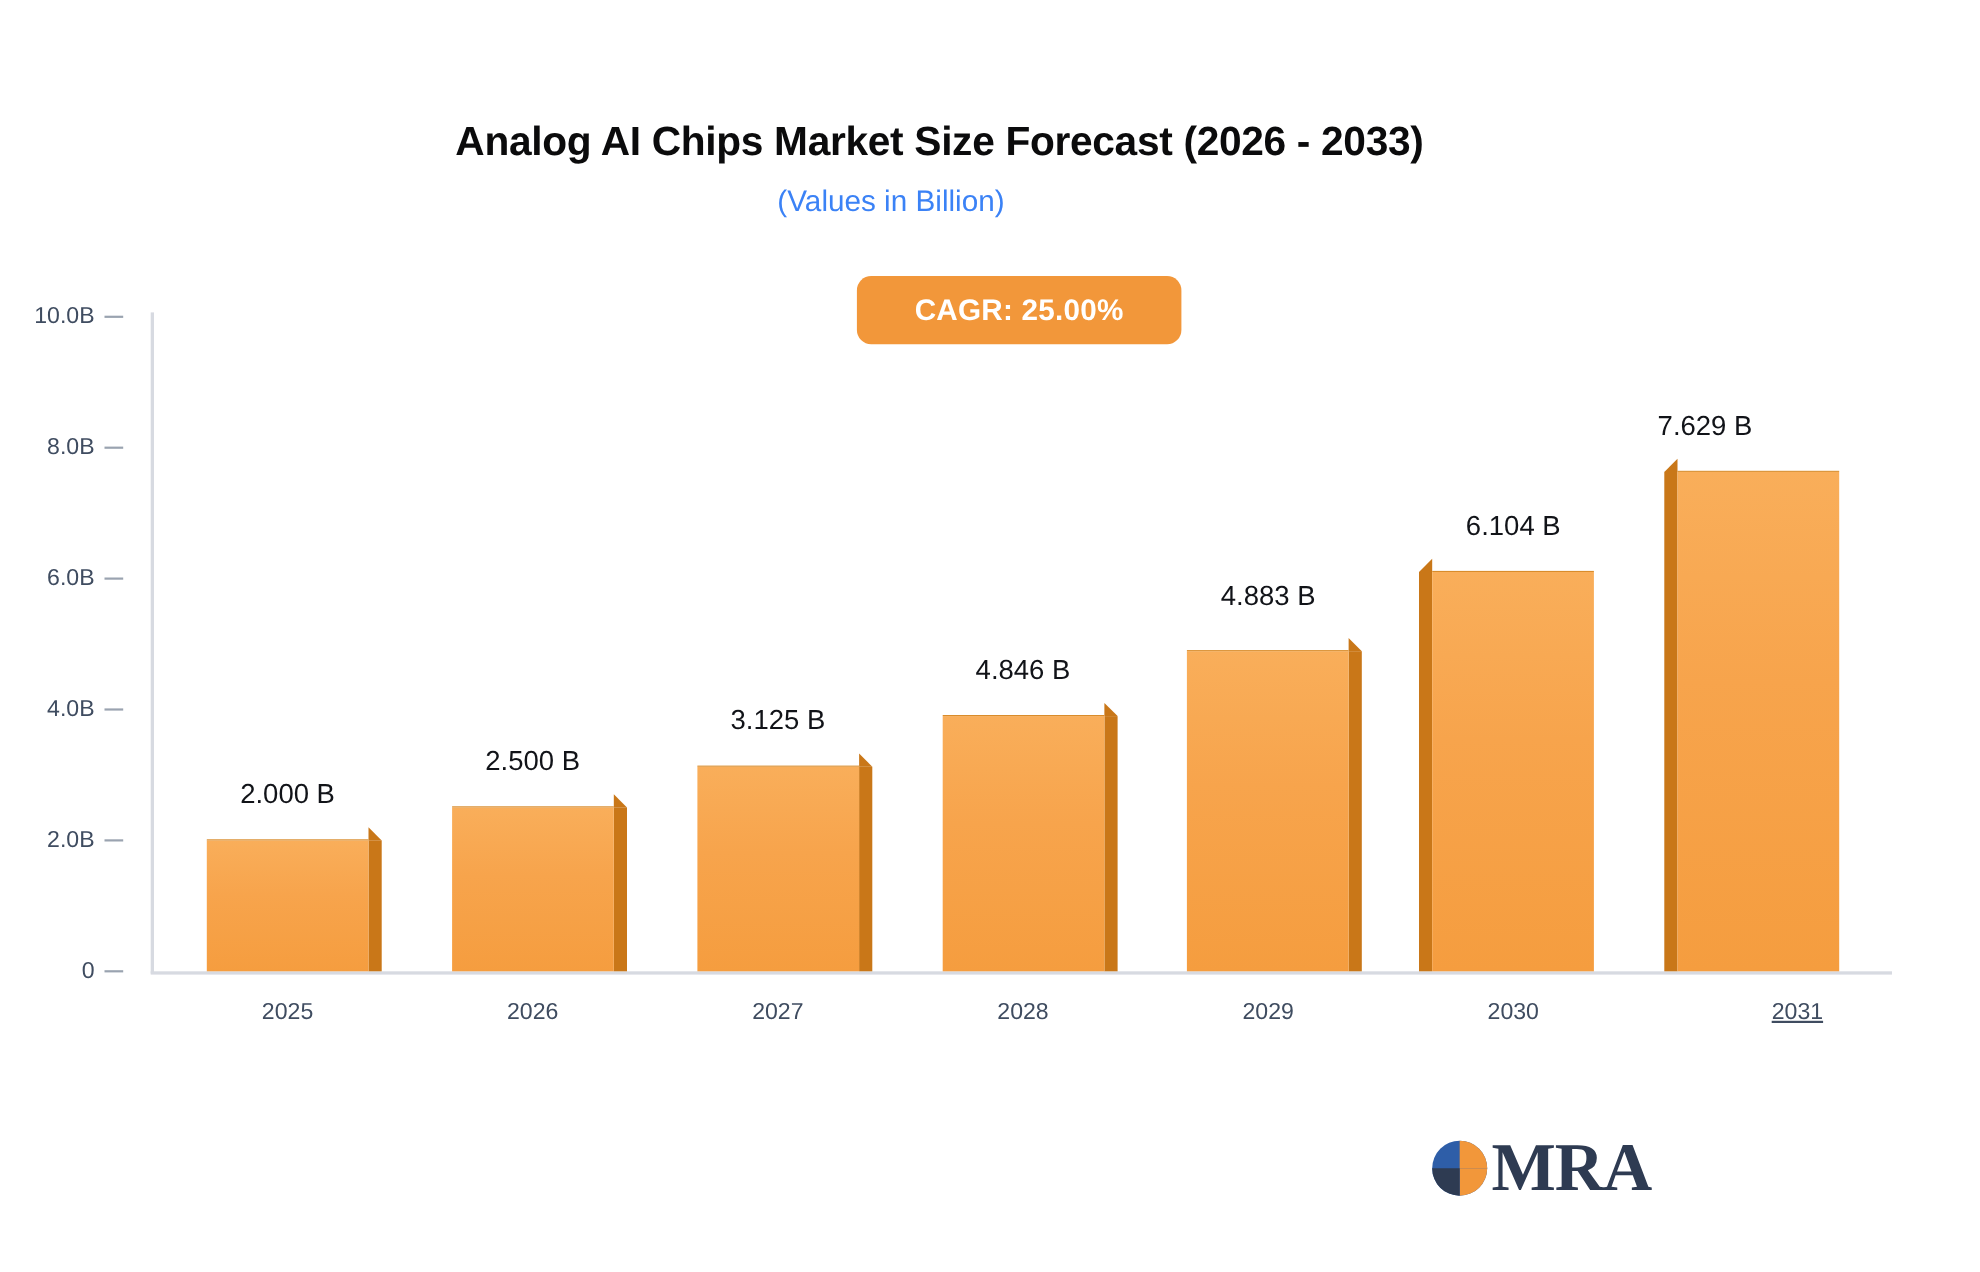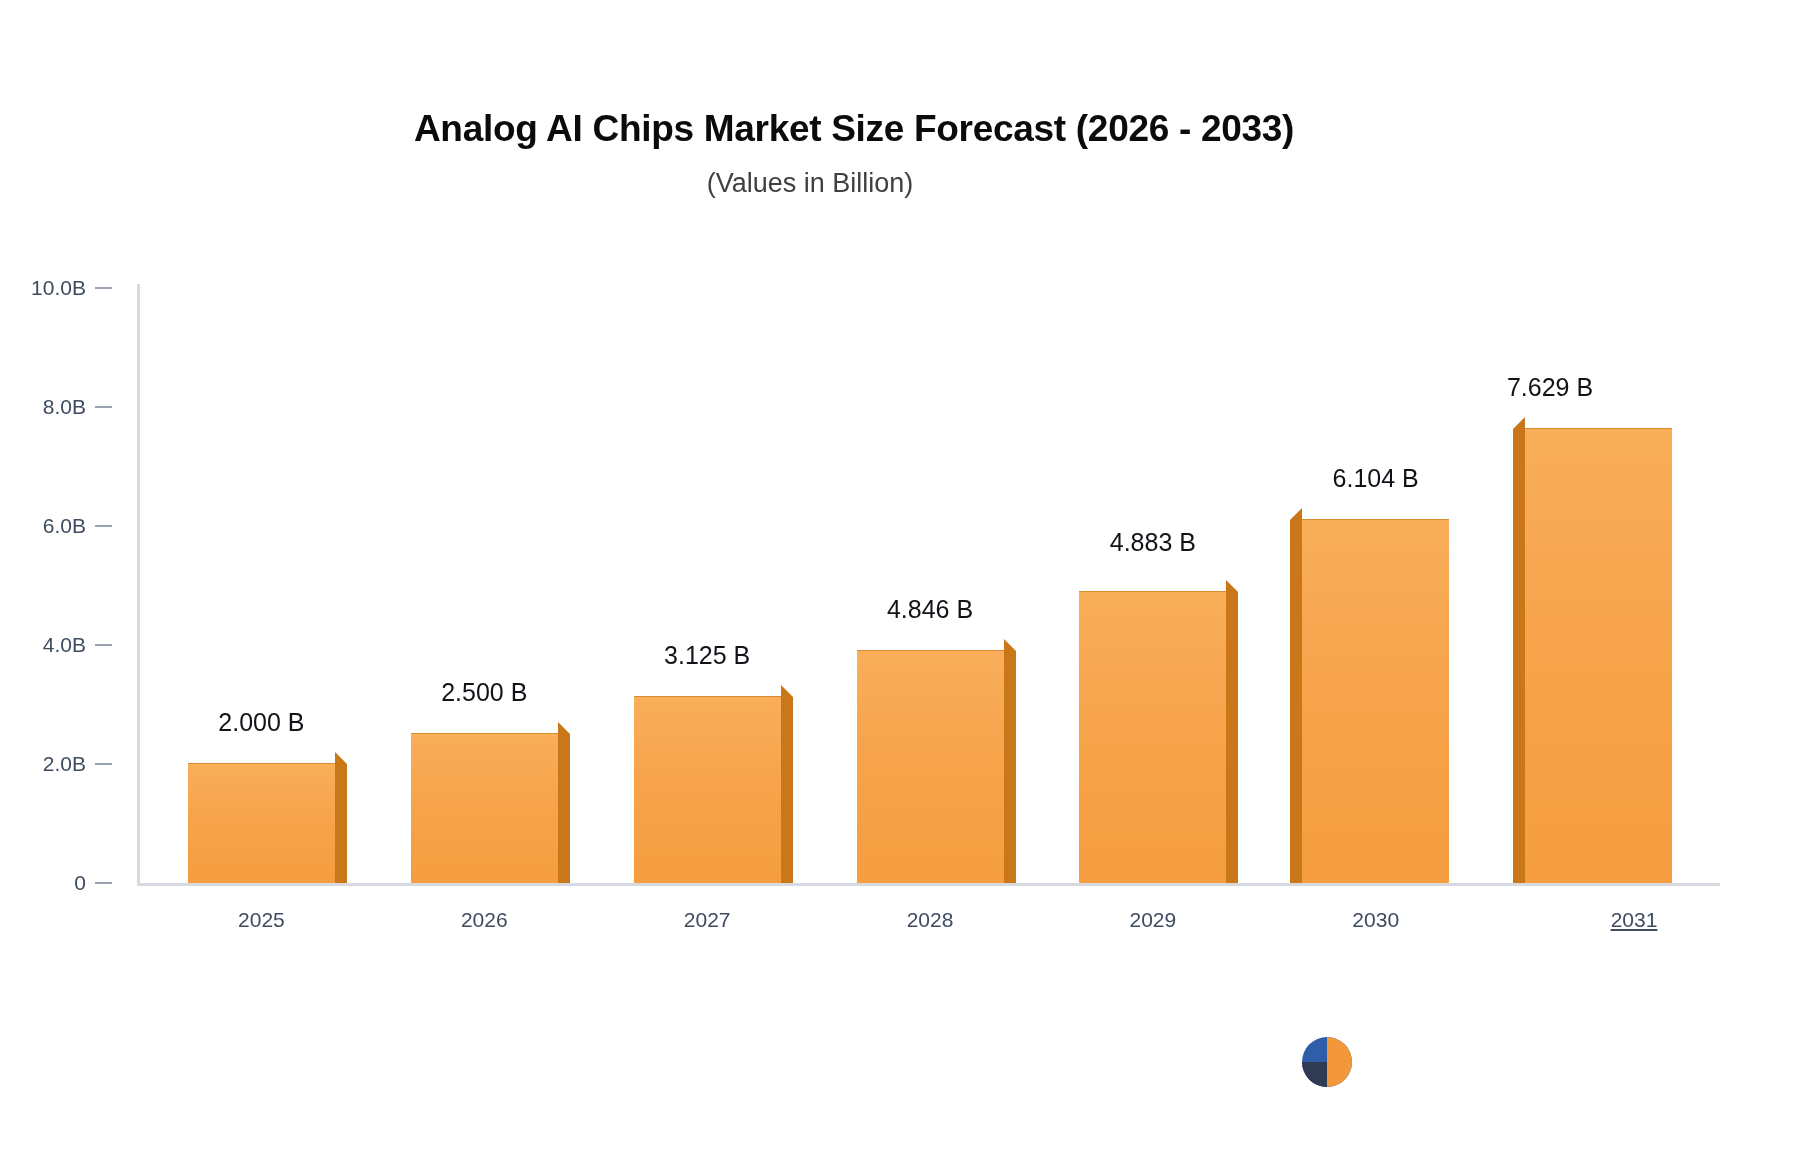--- a/index.html
+++ b/index.html
@@ -38,21 +38,21 @@
     margin-left: 44px;
   }
   #chart-subtitle {
     position: absolute;
     left: 0;
     top: 168px;
     width: 1620px;
     text-align: center;
     font-size: 27px;
     font-weight: 400;
-    color: #404040;
+    color: #3b82f6;
     white-space: nowrap;
   }
 
   
   #cagr-badge {
     position: absolute;
     left: 779px;
     top: 251px;
     width: 295px;
     height: 62px;
@@ -179,20 +179,23 @@
   }
 </style>
 </head>
 <body>
 
 <div id="stage">
 
   <div id="chart-title">Analog AI Chips Market Size Forecast (2026 - 2033)</div>
   <div id="chart-subtitle">(Values in Billion)</div>
 
+  <div id="cagr-badge">
+    <span class="cagr-text">CAGR: 25.00%</span>
+  </div>
 
   <div id="plot">
     <div id="y-axis-line" style="left: 137px; top: 284px; height: 601px;"></div>
     <div id="x-axis-line" style="left: 137px; top: 883px; width: 1583px;"></div>
     <div id="y-ticks">
         <div class="y-tick-wrap" style="top: 883px;">
           <div class="y-tick-label" style="top: 0px;">0</div>
         </div>
         <div class="y-tick-mark" style="left: 95px; top: 883px;"></div>
         <div class="y-tick-wrap" style="top: 764px;">
@@ -273,15 +276,16 @@
 
   <div id="logo">
     <span class="logo-mark">
       <svg viewBox="0 0 54 54" width="54" height="54" aria-hidden="true">
         <circle cx="27" cy="27" r="25" fill="#2e5ea8"></circle>
         <path d="M27 27 L27 2 A25 25 0 0 1 52 27 Z" fill="#f2973a"></path>
         <path d="M27 27 L52 27 A25 25 0 0 1 27 52 Z" fill="#f2973a"></path>
         <path d="M27 27 L27 52 A25 25 0 0 1 2 27 Z" fill="#2e3b52"></path>
       </svg>
     </span>
+    <span class="logo-text">MRA</span>
   </div>
 
 </div>
 
 </body></html>

